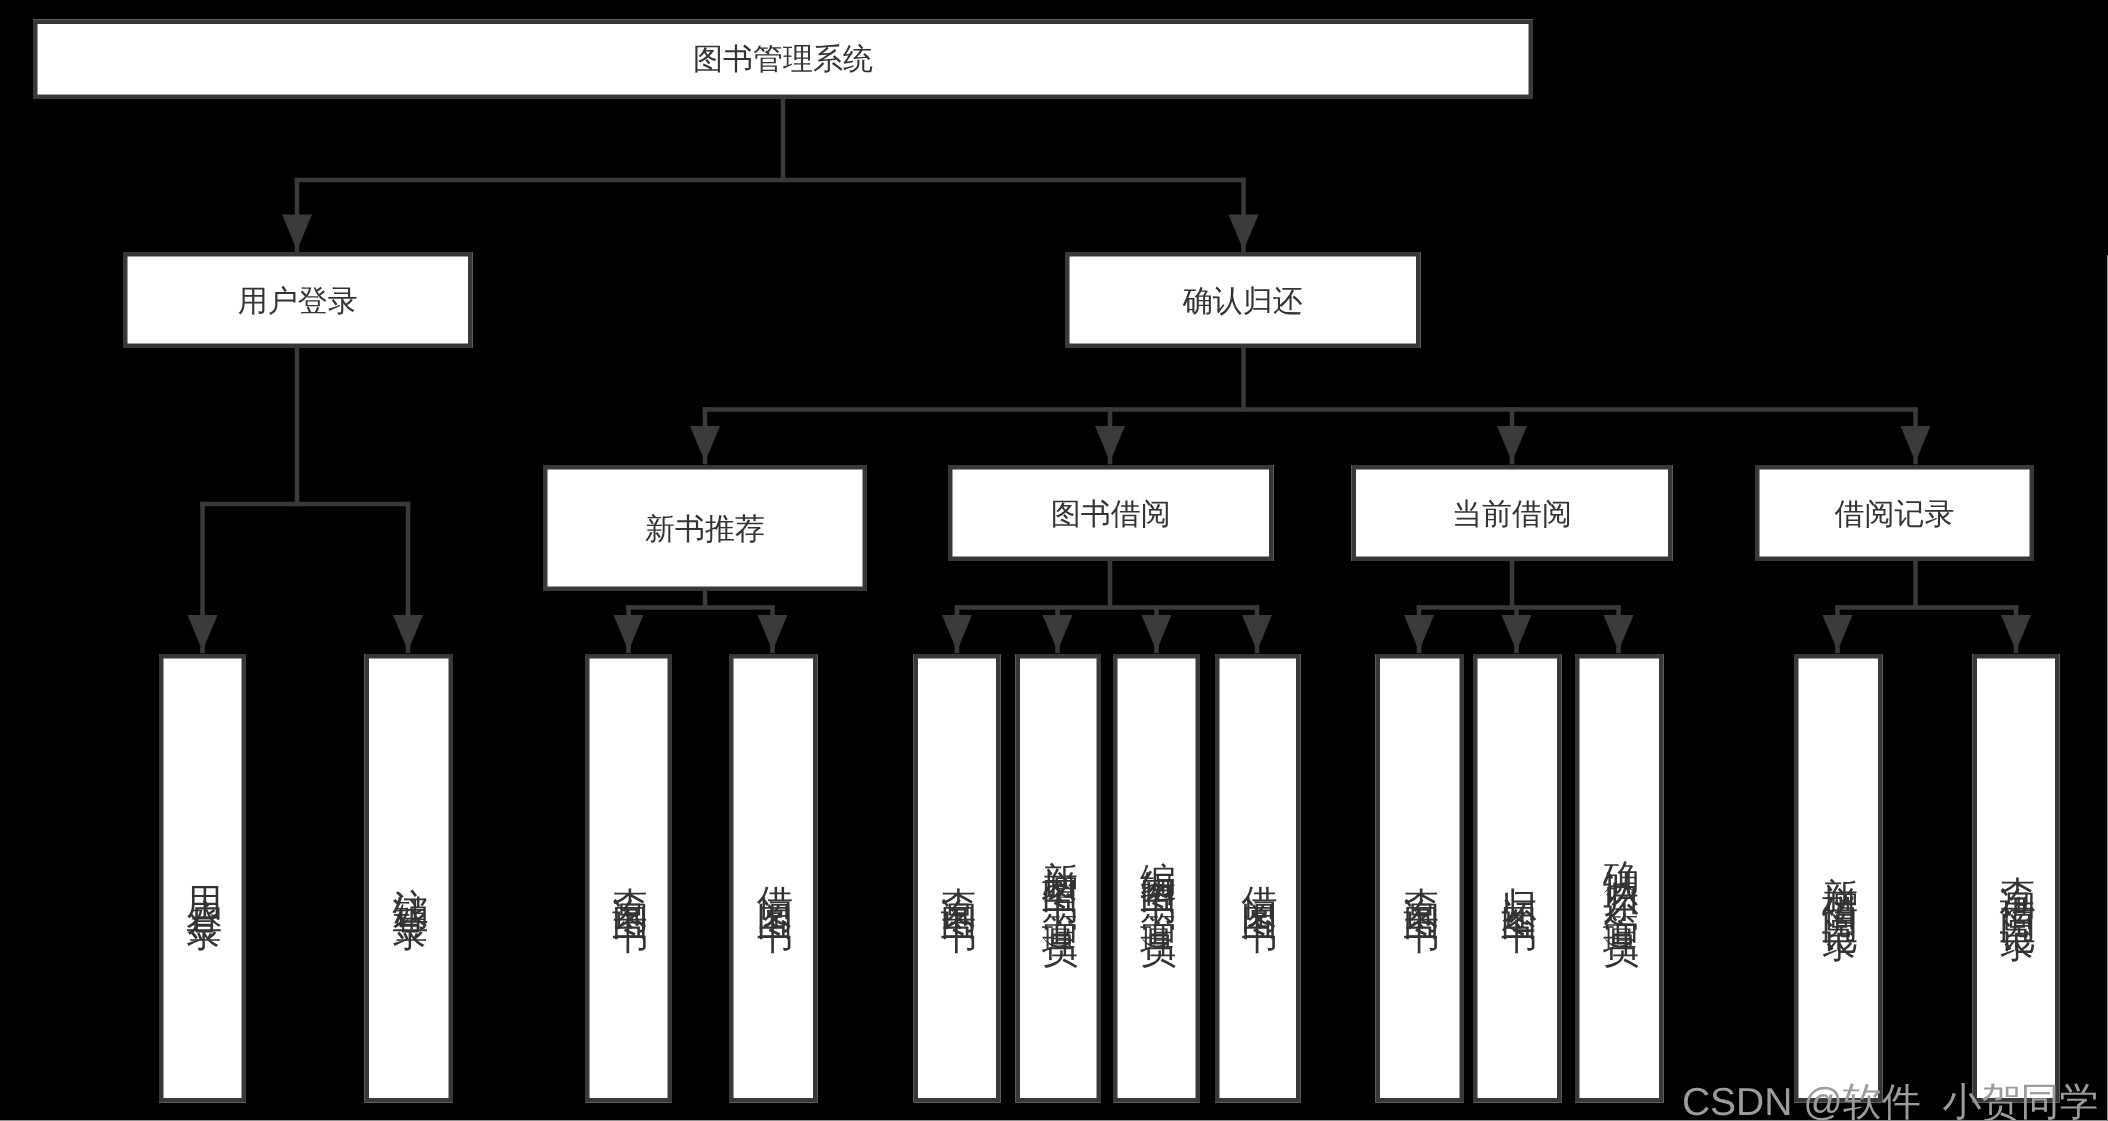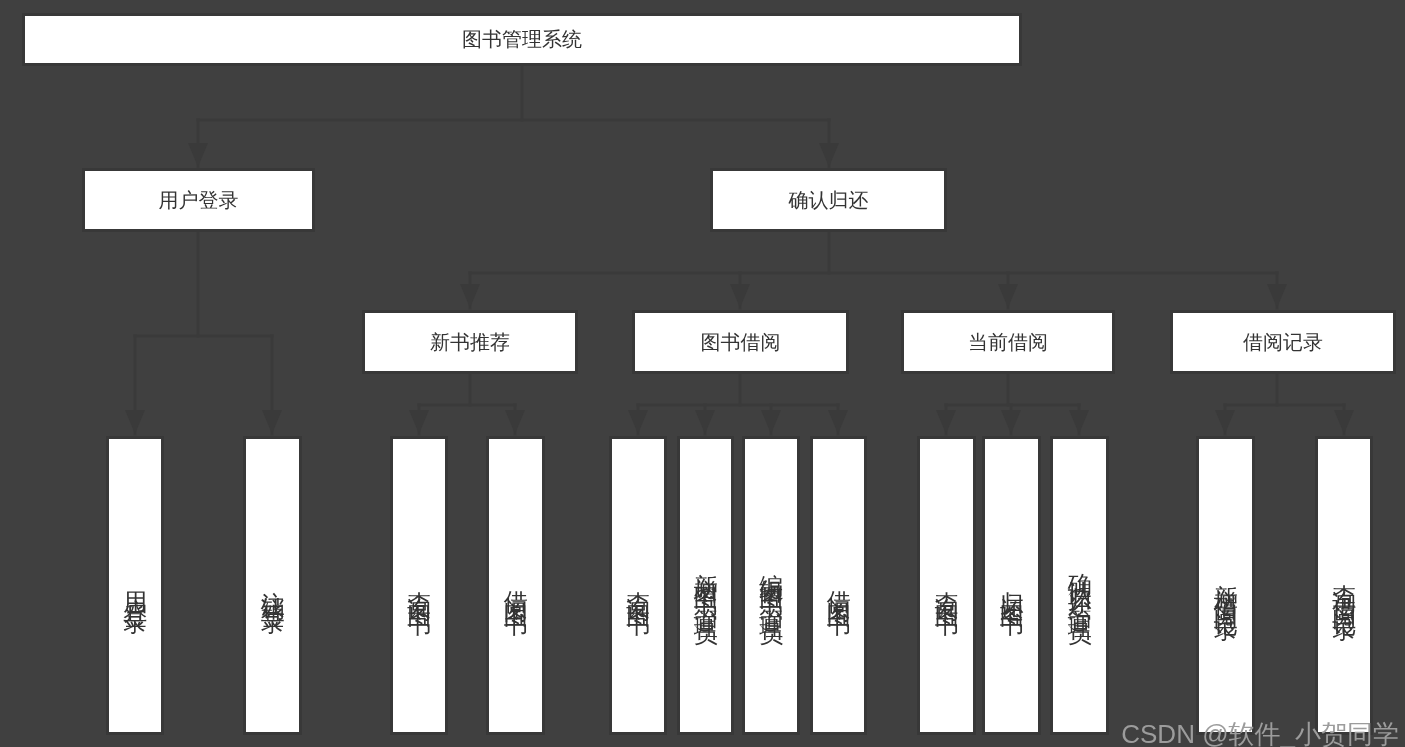--- a/index.html
+++ b/index.html
@@ -5,21 +5,21 @@
   html, body {
     margin: 0;
     padding: 0;
     background: #ffffff;
     font-family: "Liberation Sans", "DejaVu Sans", sans-serif;
   }
   .canvas {
     position: relative;
     width: 1405px;
     height: 747px;
-    background: #404040;
+    background: #000000;
     overflow: hidden;
   }
   svg.connectors {
     position: absolute;
     left: 0; top: 0;
     width: 1405px; height: 747px;
     z-index: 1;
   }
   svg.connectors .ln {
     stroke: #3a3a3a;
@@ -119,30 +119,30 @@
     <span class="hlabel">图书管理系统</span>
   </div>
 
   <div class="box" style="left:82px; top:168px; width:233px; height:64px;">
     <span class="hlabel">用户登录</span>
   </div>
   <div class="box" style="left:710px; top:168px; width:237px; height:64px;">
     <span class="hlabel">确认归还</span>
   </div>
 
-  <div class="box" style="left:362px; top:310px; width:216px; height:64px;">
+  <div class="box" style="left:362px; top:310px; width:216px; height:84px;">
     <span class="hlabel">新书推荐</span>
   </div>
   <div class="box" style="left:632px; top:310px; width:217px; height:64px;">
     <span class="hlabel">图书借阅</span>
   </div>
   <div class="box" style="left:901px; top:310px; width:214px; height:64px;text-align:center;">
     <span class="hlabel">当前借阅</span>
   </div>
-  <div class="box" style="left:1170px; top:310px; width:226px; height:64px;">
+  <div class="box" style="left:1170px; top:310px; width:186px; height:64px;">
     <span class="hlabel">借阅记录</span>
   </div>
 
   <div class="box leaf" style="left:106px; top:436px; width:58px; height:299px;">
     <span class="vlabel">用户登录</span>
   </div>
   <div class="box leaf" style="left:243px; top:436px; width:59px; height:299px;">
     <span class="vlabel">注销登录</span>
   </div>
 

